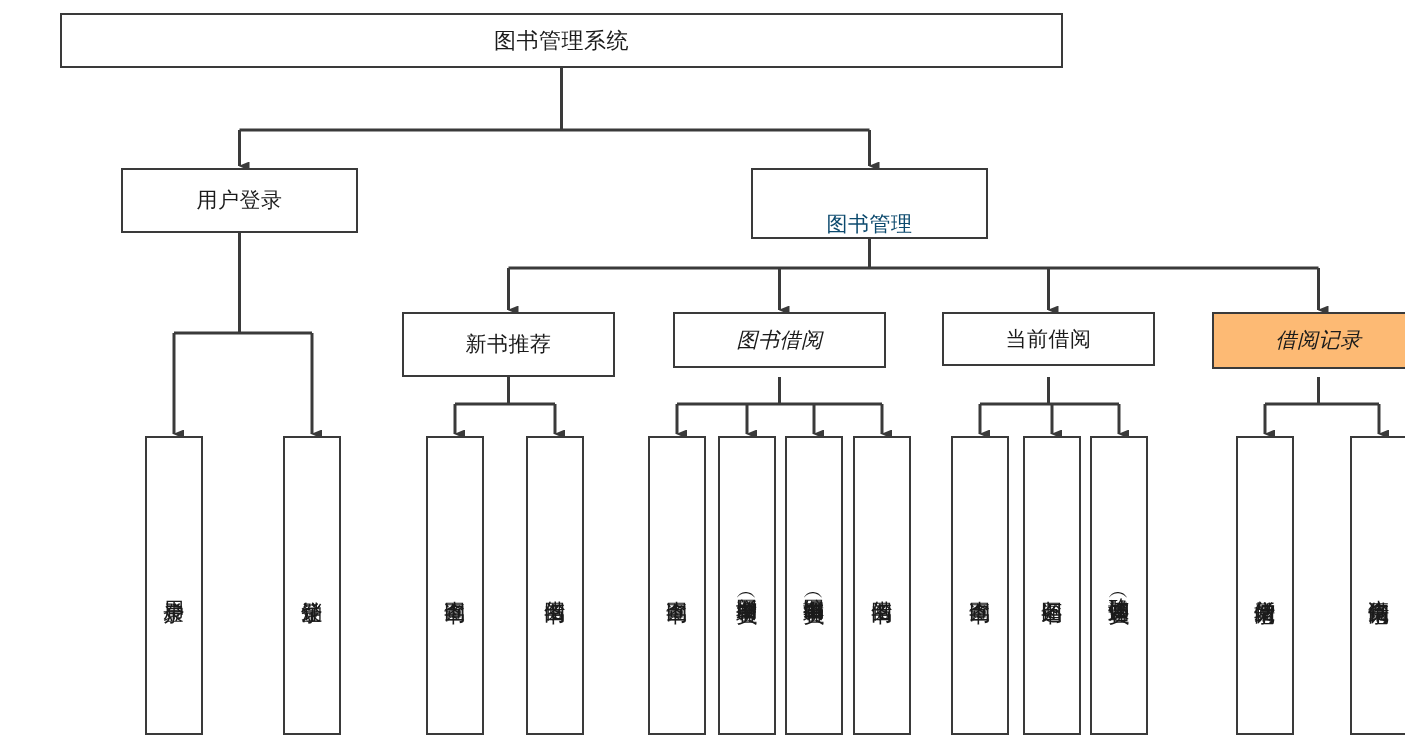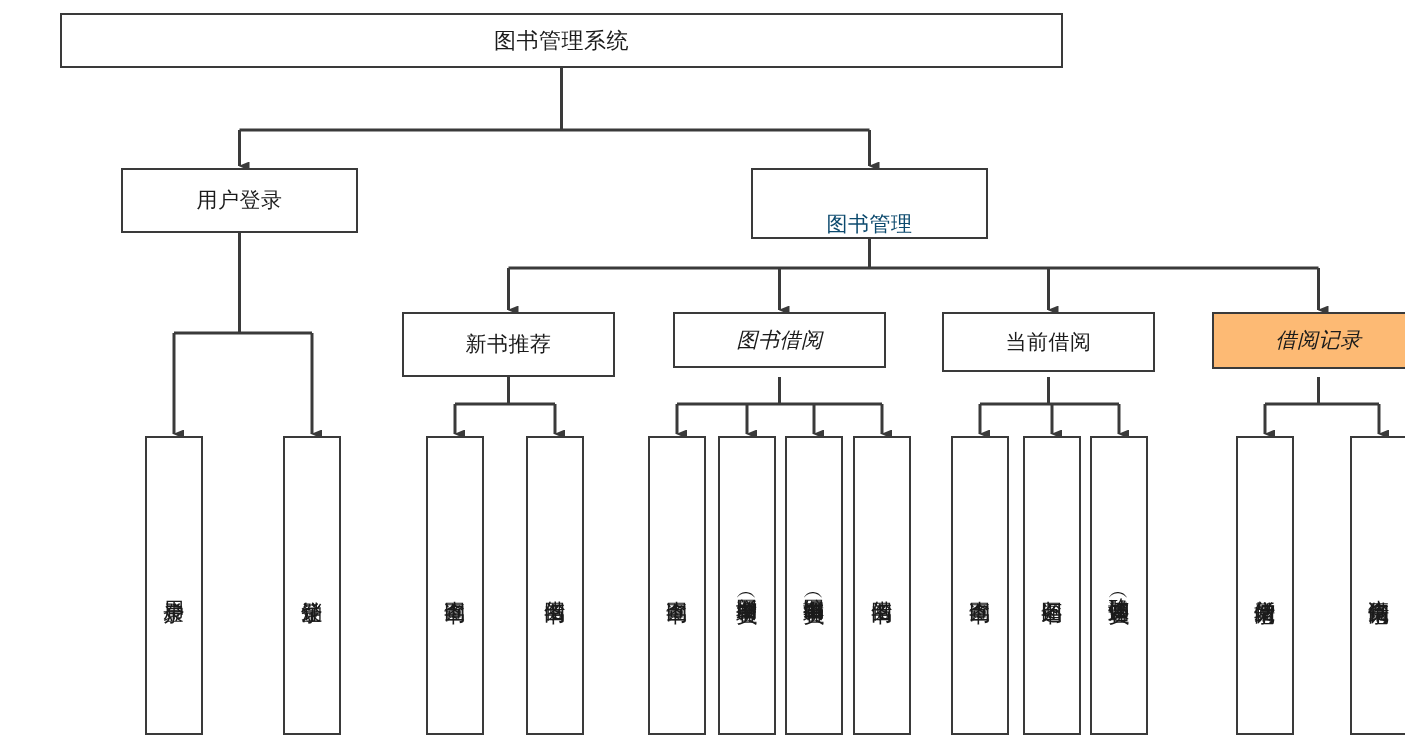--- a/index.html
+++ b/index.html
@@ -125,21 +125,21 @@
       </div>
       <div class="node horiz" style="left: 711px; top: 168px; width: 237px; height: 71px; border-color: rgb(58, 58, 58); background: rgb(255, 255, 255); color: #0c4a6e; align-items: flex-end;">
         <span class="label">图书管理</span>
       </div>
       <div class="node horiz" style="left: 362px; top: 312px; width: 213px; height: 65px; border-color: rgb(58, 58, 58); background: rgb(255, 255, 255); color: rgb(27, 27, 27);">
         <span class="label">新书推荐</span>
       </div>
       <div class="node horiz" style="left: 633px; top: 312px; width: 213px; height: 56px; border-color: rgb(58, 58, 58); background: rgb(255, 255, 255); color: rgb(27, 27, 27); font-style: italic;">
         <span class="label">图书借阅</span>
       </div>
-      <div class="node horiz" style="left: 902px; top: 312px; width: 213px; height: 60px; border-color: rgb(58, 58, 58); background: rgb(255, 255, 255); color: rgb(27, 27, 27);">
+      <div class="node horiz" style="left: 902px; top: 312px; width: 213px; height: 54px; border-color: rgb(58, 58, 58); background: rgb(255, 255, 255); color: rgb(27, 27, 27);">
         <span class="label">当前借阅</span>
       </div>
       <div class="node horiz" style="left: 1172px; top: 312px; width: 213px; height: 57px; border-color: rgb(58, 58, 58); background: #fdba74; color: rgb(27, 27, 27); font-style: italic;">
         <span class="label">借阅记录</span>
       </div>
       <div class="node vert" style="left: 105px; top: 436px; width: 58px; height: 299px; border-color: rgb(58, 58, 58); background: rgb(255, 255, 255); color: rgb(27, 27, 27);">
         <span class="label">用户登录</span>
       </div>
       <div class="node vert" style="left: 243px; top: 436px; width: 58px; height: 299px; border-color: rgb(58, 58, 58); background: rgb(255, 255, 255); color: rgb(27, 27, 27);">
         <span class="label">注销登录</span>

